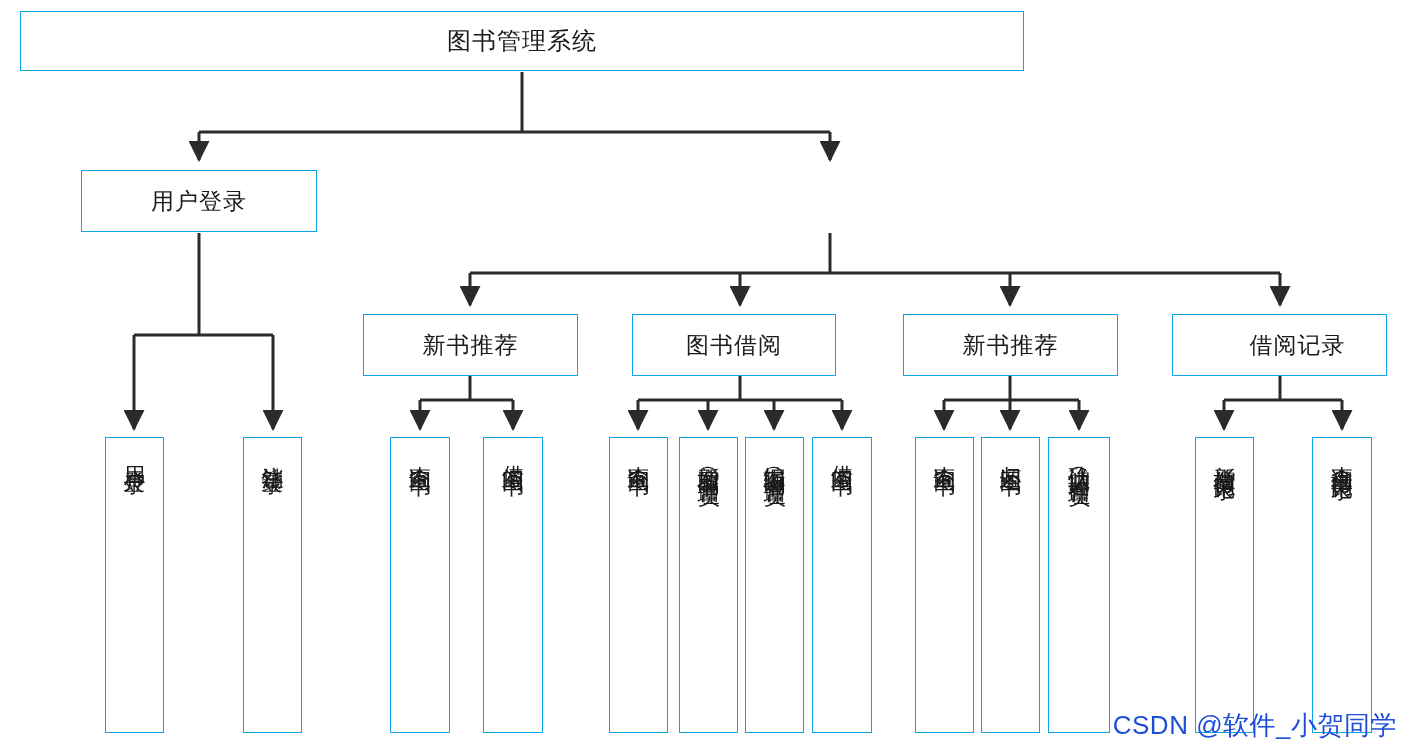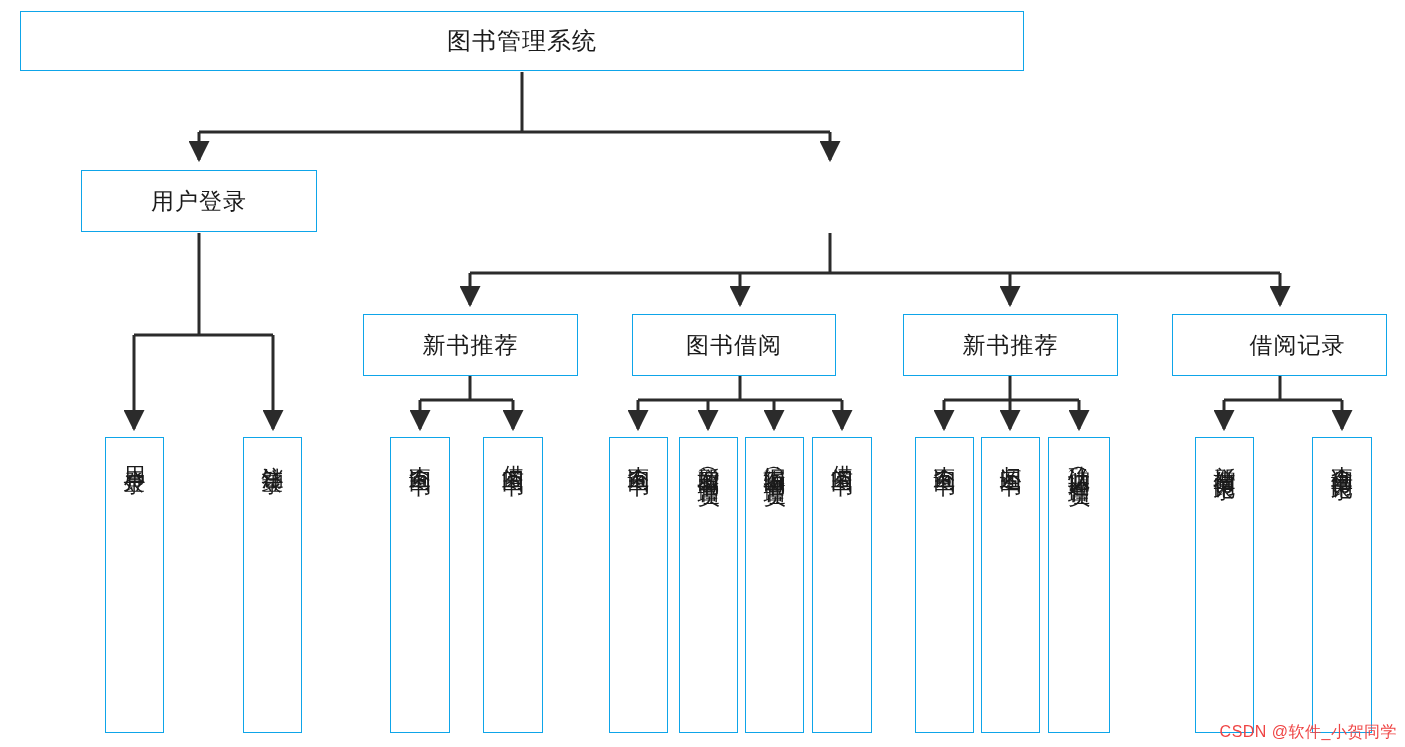--- a/index.html
+++ b/index.html
@@ -62,22 +62,22 @@
     text-orientation: upright;
     font-size: 22px;
     letter-spacing: 3px;
     line-height: 1;
     white-space: nowrap;
   }
   .watermark {
     position: absolute;
     right: 8px;
     bottom: 4px;
-    font-size: 16px;
-    color: #ef4444;
+    font-size: 26px;
+    color: #1d4ed8;
     letter-spacing: 0.5px;
     white-space: nowrap;
   }
 </style>
 </head>
 <body>
 
 <div id="canvas">
 
   <svg class="wires" viewBox="0 0 1405 747" xmlns="http://www.w3.org/2000/svg">

